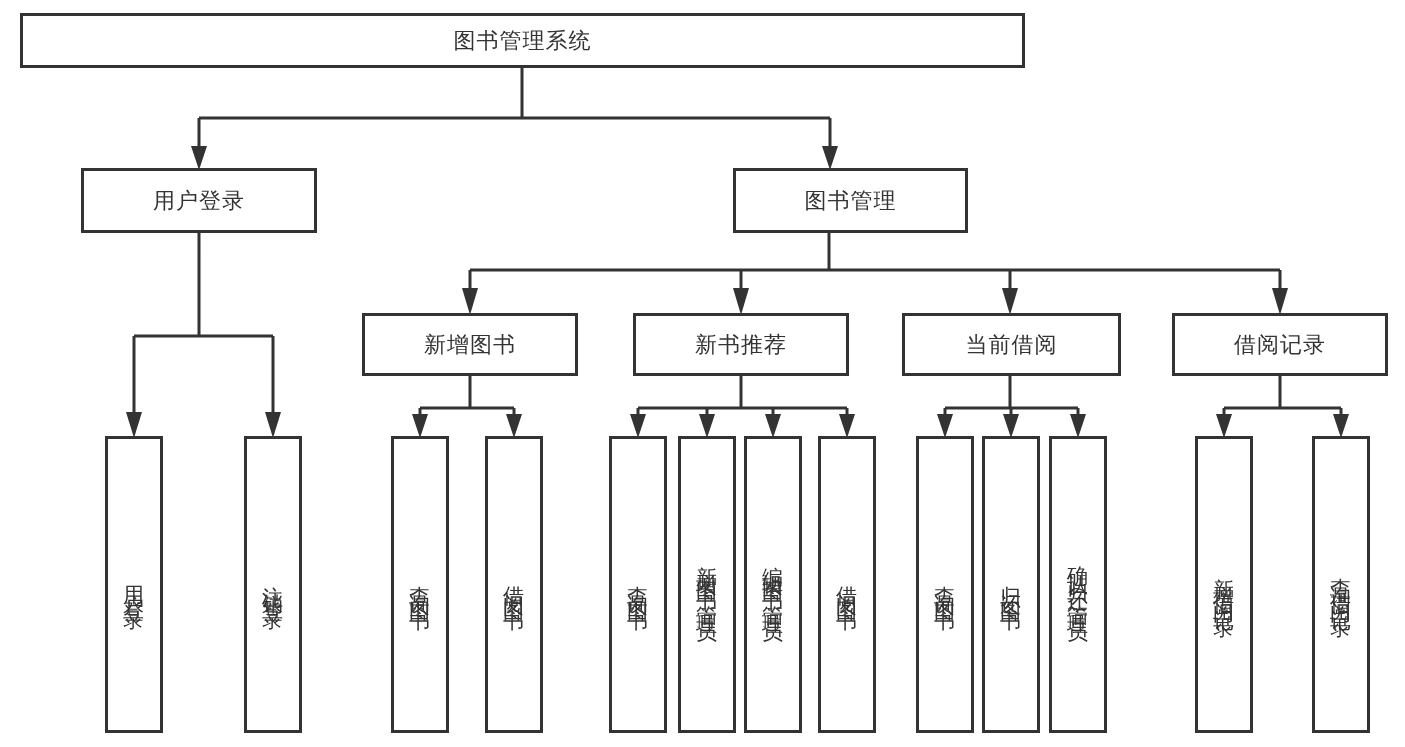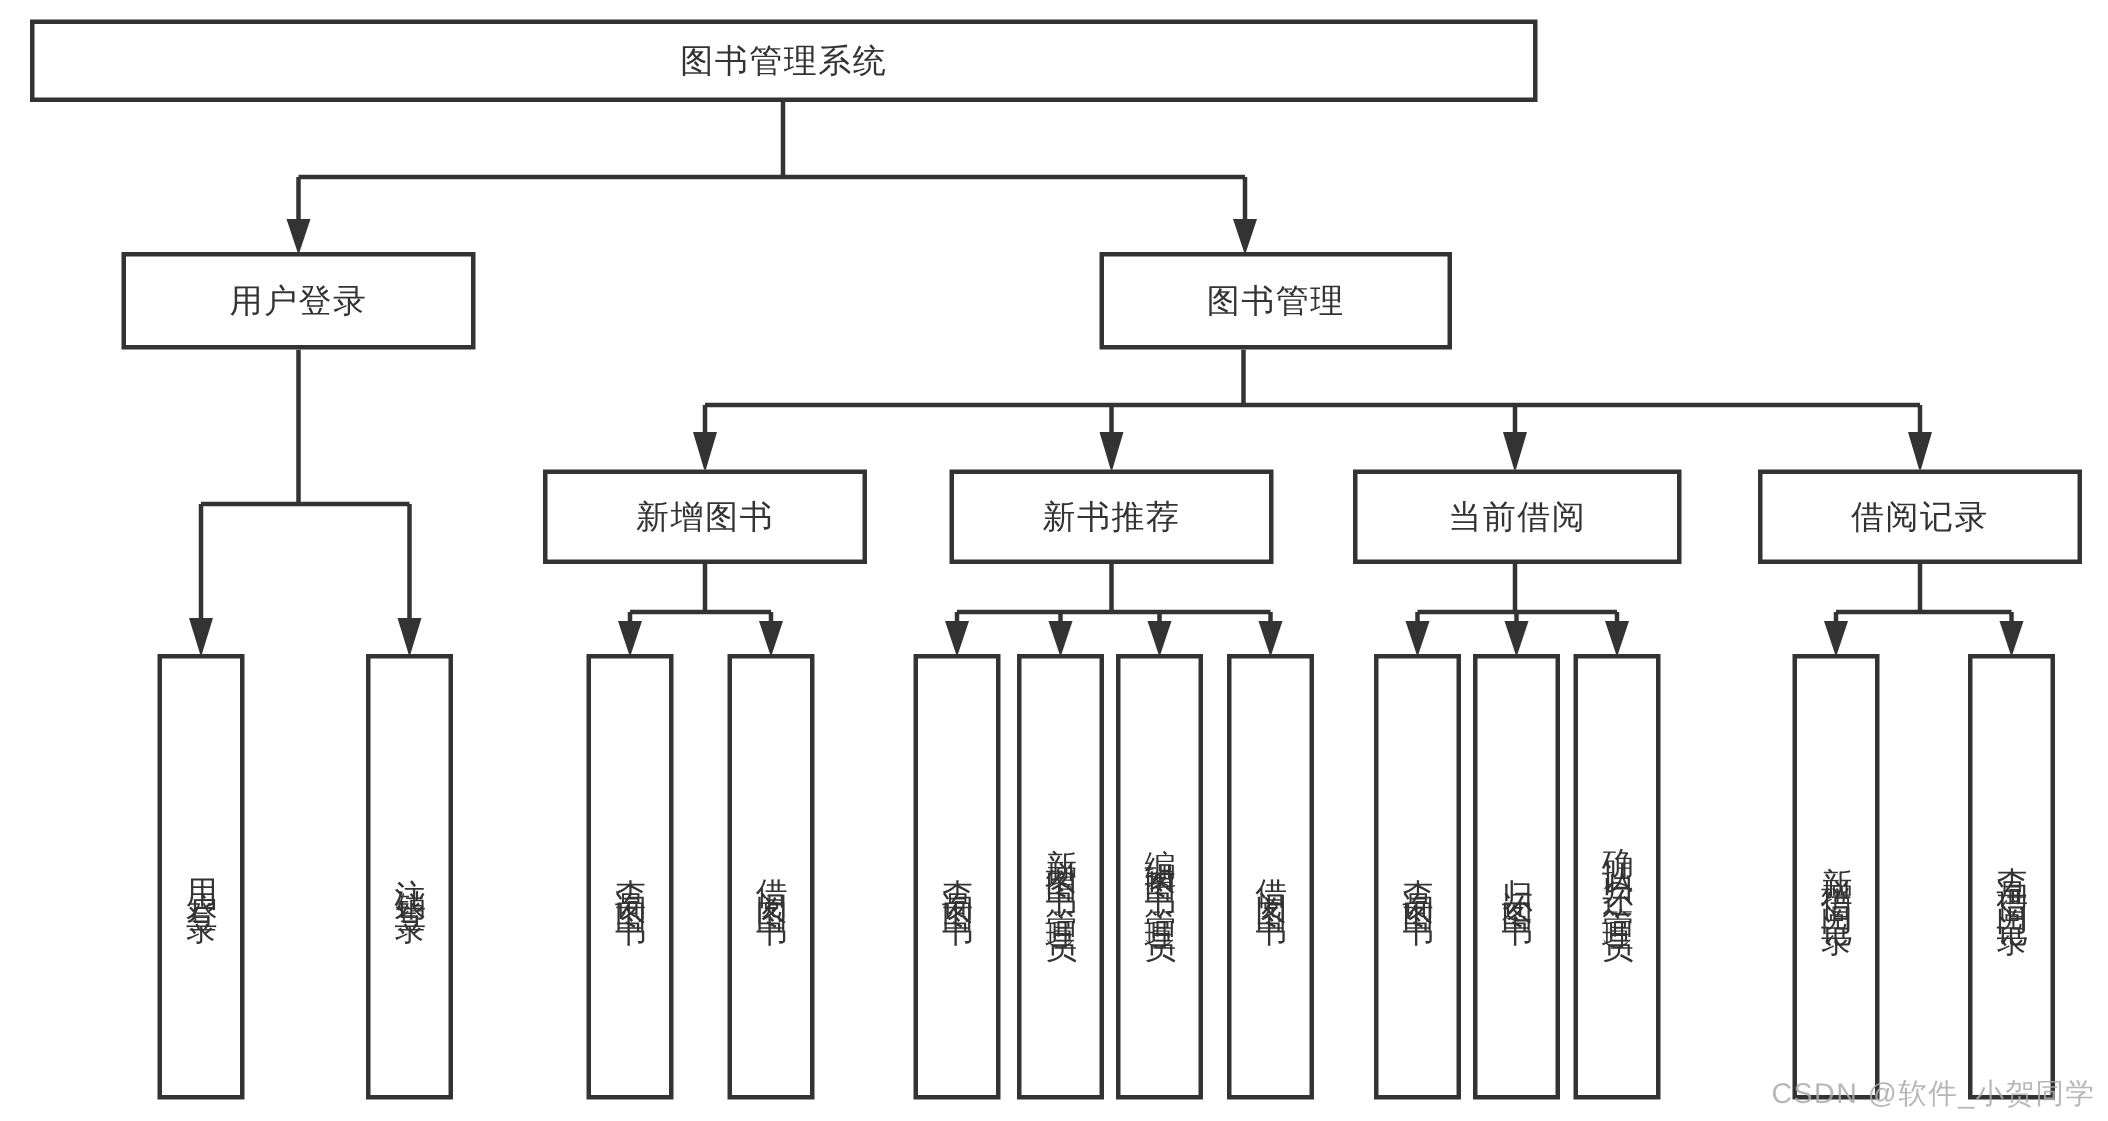--- a/index.html
+++ b/index.html
@@ -171,15 +171,14 @@
     <span>确认归还（管理员）</span>
   </div>
 
   <div class="node vert" style="left:1195px;top:436px;width:58px;height:297px;">
     <span>新增借阅记录</span>
   </div>
   <div class="node vert" style="left:1312px;top:436px;width:58px;height:297px;">
     <span>查询借阅记录</span>
   </div>
 
-  <div class="watermark">CSDN @软件_小贺同学</div>
 
 </div>
 
 </body></html>

